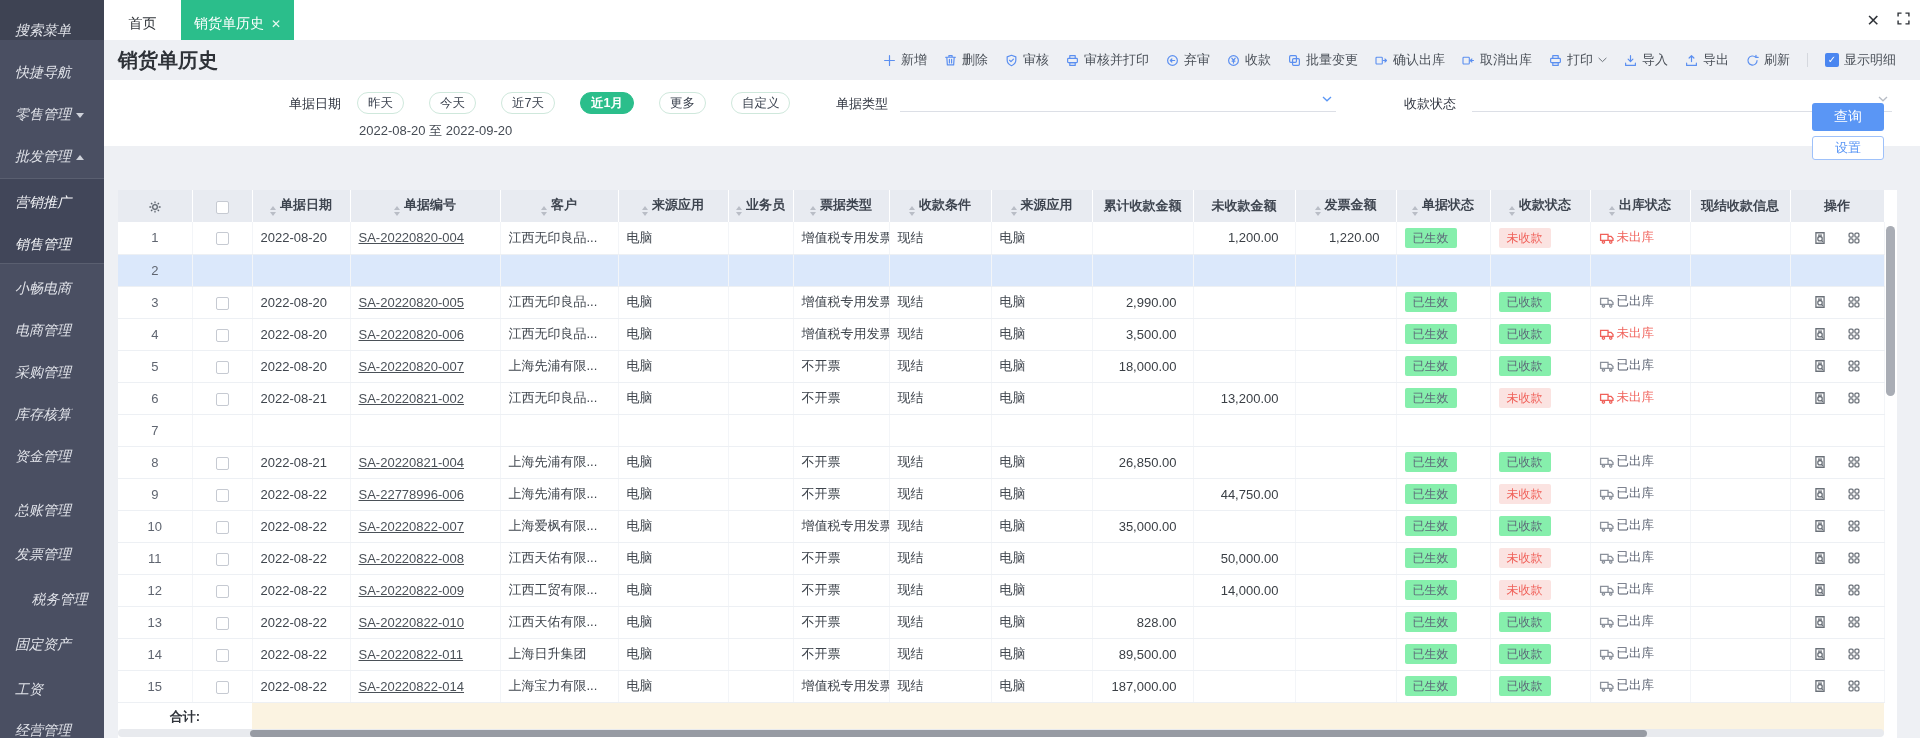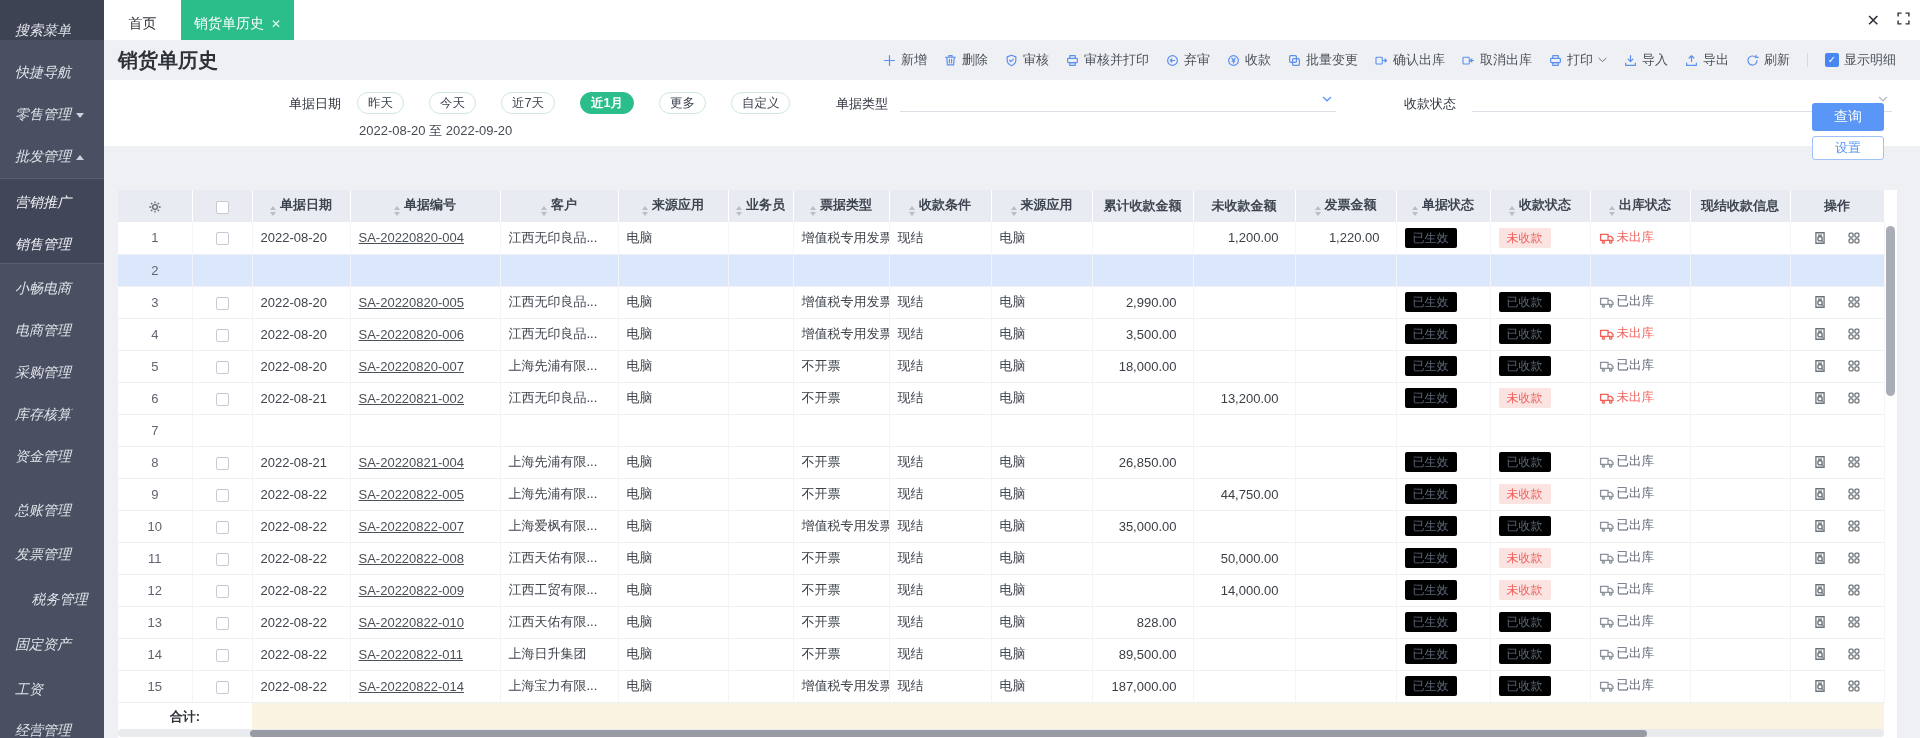--- a/index.html
+++ b/index.html
@@ -76,21 +76,21 @@
   td.amount { text-align:right; padding-right:16px; color:#3a3f45; }
   .checkbox { display:inline-block; width:13px; height:13px; border:1px solid #c6cad2; border-radius:2px;
     background:#fff; vertical-align:middle; cursor:pointer; }
   .code-link { color:#4b5158; text-decoration:underline; cursor:pointer; }
   .sort { display:inline-flex; flex-direction:column; margin-right:4px; vertical-align:-1px; cursor:pointer; }
   .sort i { width:0; height:0; border-left:3.5px solid transparent; border-right:3.5px solid transparent; }
   .sort .up { border-bottom:4px solid #b9bdc6; margin-bottom:2px; }
   .sort .dn { border-top:4px solid #b9bdc6; }
   th .gear svg { width:14px; height:14px; stroke:#5f6670; fill:none; stroke-width:1.1; vertical-align:middle; cursor:pointer; }
   .badge { display:inline-block; padding:2px 8px; font-size:12px; border-radius:2px; line-height:16px; }
-  .badge.gray { background:#000000; color:#5c6878; }
+  .badge.gray { background:#86efac; color:#5c6878; }
   .badge.red { background:#fbe3e1; color:#f0615a; }
   .outstat { display:inline-flex; align-items:center; gap:3px; font-size:12.5px; color:#596070; }
   .outstat svg { width:15px; height:13px; fill:none; stroke:#8b919b; stroke-width:1.1; }
   .outstat.red { color:#f0615a; }
   .outstat.red svg { stroke:#f0615a; }
   td.ops { padding:0; }
   .op-icons { display:flex; gap:20px; justify-content:center; align-items:center; }
   .op-icons svg { width:14px; height:14px; fill:none; stroke:#6b7179; stroke-width:1.1; cursor:pointer; }
   tr.total td { border-right:none; }
   td.total-left { background:#fff; text-align:center; font-weight:700; color:#30343b; height:30px; }
@@ -655,21 +655,21 @@
                 <rect x="1.8" y="6.8" width="3.4" height="3.4" rx="1"></rect>
                 <rect x="6.8" y="6.8" width="3.4" height="3.4" rx="1"></rect>
               </svg>
             </span>
           </td>
         </tr>
         <tr>
           <td class="rownum">9</td>
           <td class="cb"><span class="checkbox"></span></td>
           <td>2022-08-22</td>
-          <td><span class="code-link">SA-20220822-005</span></td>
+          <td><span class="code-link">SA-22778996-006</span></td>
           <td>上海先浦有限...</td>
           <td>电脑</td>
           <td></td>
           <td>不开票</td>
           <td>现结</td>
           <td>电脑</td>
           <td class="amount"></td>
           <td class="amount">44,750.00</td>
           <td class="amount"></td>
           <td><span class="badge gray">已生效</span></td>

